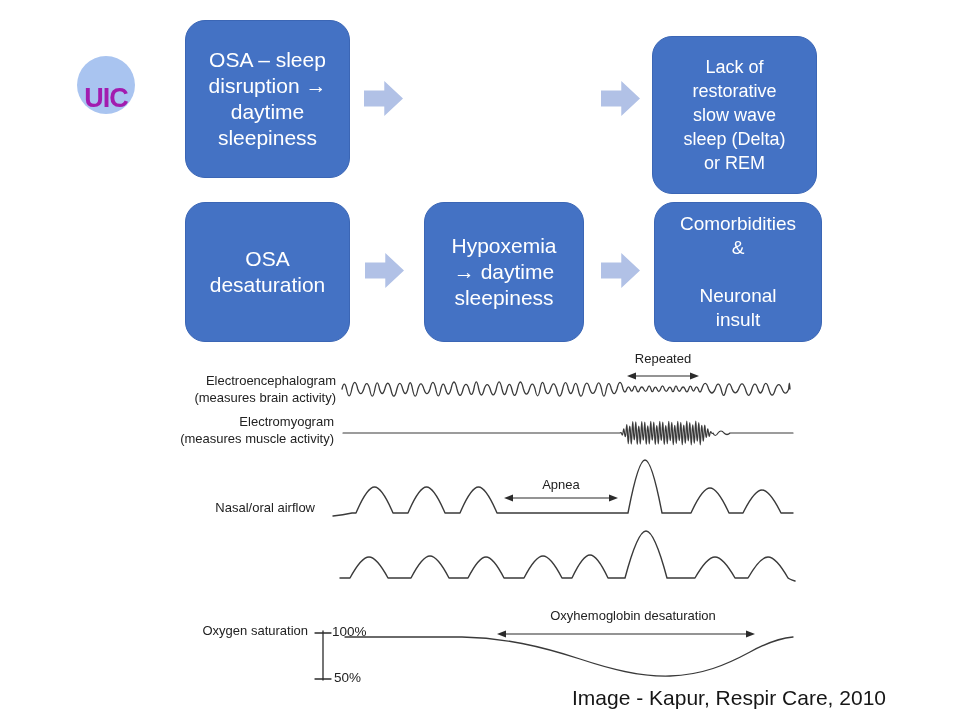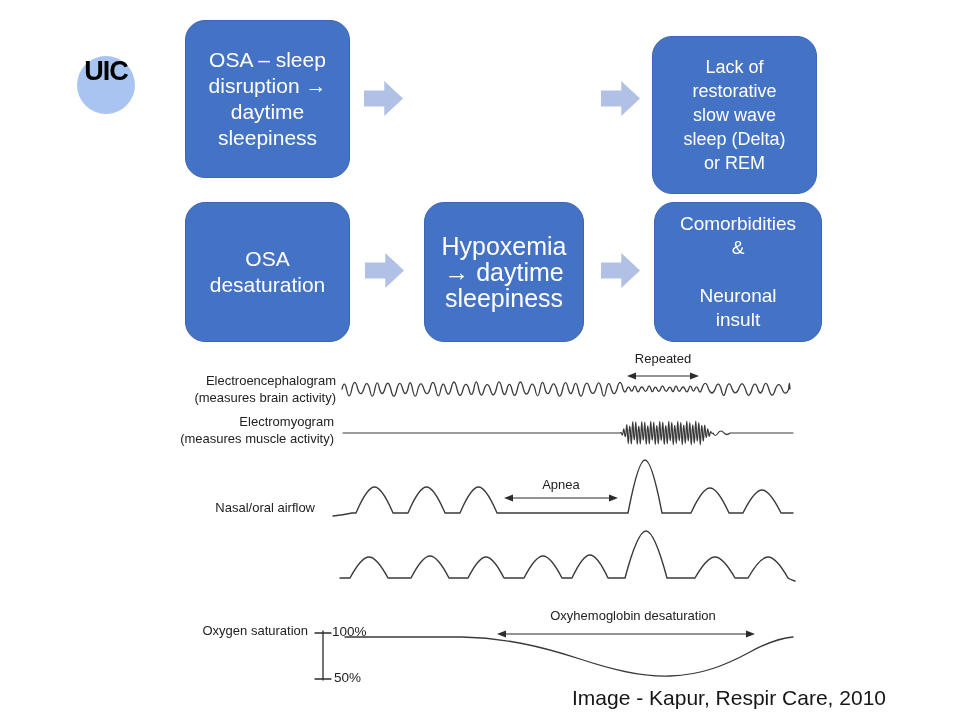--- a/index.html
+++ b/index.html
@@ -15,37 +15,37 @@
     position:relative; z-index:2; color:var(--logo_red,#ee3d3d);
     font-weight:bold; font-size:16px; line-height:19px; letter-spacing:-0.3px;
   }
   .logo-nursing {
     position:relative; z-index:2; color:var(--logo_salmon,#f5897f);
     font-weight:bold; font-size:16px; line-height:19px; letter-spacing:-0.3px;
   }
   .uic-circle {
     position:absolute; left:64px; top:33px; width:58px; height:58px; z-index:1;
     background:var(--logo_circle,#a9c4f0); border-radius:50%;
-    display:flex; align-items:flex-start; justify-content:center;
-    color:#000000; font-weight:bold; font-size:27px; letter-spacing:-1px;
+    display:flex; align-items:flex-end; justify-content:center;
+    color:#a21caf; font-weight:bold; font-size:27px; letter-spacing:-1px;
   }
 
   
   .flow-box {
     position:absolute; background:var(--box,#4472c4);
     border:1px solid var(--box_border,#3b66b5); box-sizing:border-box;
     border-radius:20px; color:#fff; text-align:center;
     display:flex; align-items:center; justify-content:center;
     white-space:pre-line;
   }
   .b-r1-1 { left:185px; top:20px;  width:165px; height:158px; font-size:21px; line-height:26px; }
   .b-r1-2 { left:424px; top:20px;  width:160px; height:158px; font-size:21px; line-height:26px; }
   .b-r1-3 { left:652px; top:36px;  width:165px; height:158px; font-size:18px; line-height:24px; }
   .b-r2-1 { left:185px; top:202px; width:165px; height:140px; font-size:21px; line-height:26px; }
-  .b-r2-2 { left:424px; top:202px; width:160px; height:140px; font-size:25px; line-height:26px; }
+  .b-r2-2 { left:424px; top:202px; width:160px; height:140px; font-size:21px; line-height:26px; }
   .b-r2-3 { left:654px; top:202px; width:168px; height:140px; font-size:19px; line-height:24px; }
 
   .block-arrow {
     position:absolute; width:39px; height:35px; background:var(--arrow,#b1c1e6);
     clip-path: polygon(0 27%, 52% 27%, 52% 0, 100% 50%, 52% 100%, 52% 73%, 0 73%);
   }
   .a1 { left:364px; top:81px; }
   .a2 { left:601px; top:81px; }
   .a3 { left:365px; top:253px; }
   .a4 { left:601px; top:253px; }

